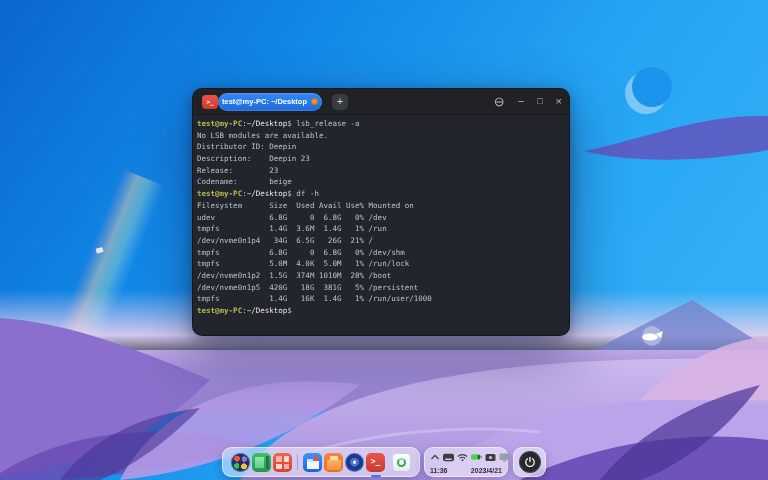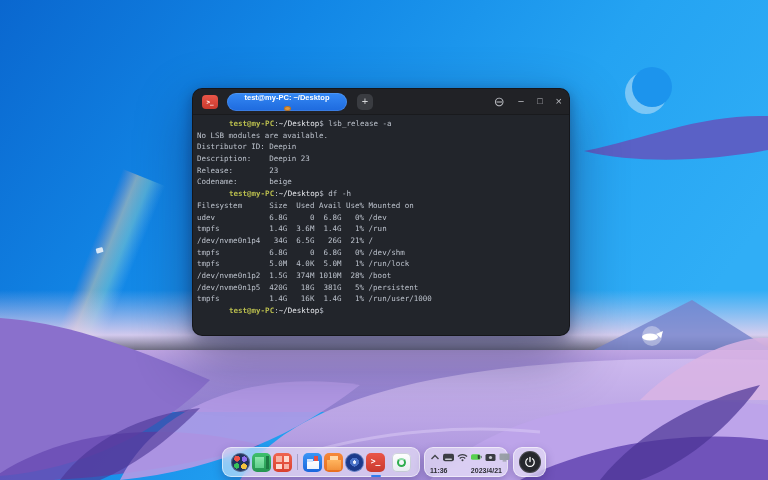--- a/index.html
+++ b/index.html
@@ -10,36 +10,36 @@
   
   #terminal-window{position:absolute;left:192px;top:88px;width:378px;height:248px;
     border-radius:10px;background:#22252b;border:1px solid rgba(0,0,0,.38);
     box-shadow:0 20px 55px rgba(15,20,70,.45), 0 4px 14px rgba(10,10,40,.35);
     box-sizing:border-box;overflow:hidden;}
   .titlebar{height:26px;background:#212226;display:flex;align-items:center;
     padding:0 7px 0 9px;box-sizing:border-box;border-bottom:1px solid #191a1d;}
   .tb-app-icon{width:16px;height:14px;border-radius:4px;flex:0 0 auto;
     background:linear-gradient(180deg,#ea5548,#c93a2e);display:flex;align-items:center;justify-content:center;}
   .tb-app-icon::after{content:">_";color:#fff;font:bold 6px/6px "DejaVu Sans Mono",monospace;}
-  .tab{margin-left:9px;width:120px;height:18px;border-radius:9px;
+  .tab{width:104px;height:18px;border-radius:9px;
     background:linear-gradient(180deg,#3488f4,#1e6ade);display:flex;align-items:center;
-    justify-content:center;gap:4px;box-shadow:inset 0 0 0 1px rgba(255,255,255,.12);flex-direction:column;}
+    justify-content:center;gap:4px;box-shadow:inset 0 0 0 1px rgba(255,255,255,.12);}
   .tab-title{color:#fff;font-size:7.5px;font-weight:bold;white-space:nowrap;}
   .tab-close-dot{width:7px;height:7px;border-radius:50%;background:#e2973b;
     box-shadow:inset 0 0 0 1px rgba(120,60,0,.4);}
   .newtab{margin-left:10px;width:16px;height:16px;border-radius:5px;background:#3a3c41;
     color:#d4d5d8;font-size:11px;line-height:15px;text-align:center;}
   .controls{margin-left:auto;display:flex;align-items:center;gap:13px;color:#b9bbc0;}
   .ctl{font-size:11px;line-height:11px;cursor:default;}
   .ctl.menu{font-size:13px;}
   .ctl.maxi{font-size:9px;}
   .term-body{position:absolute;left:0;right:0;top:26px;bottom:0;padding:3px 2px 0 4px;
     font:7.5px/11.7px "DejaVu Sans Mono",monospace;white-space:pre;color:#bcc2cc;overflow:hidden;}
   .t-line{height:11.7px;}
-  .seg-user{color:#b9bd4e;font-weight:bold;margin-left:32px;}
+  .seg-user{color:#b9bd4e;font-weight:bold;}
   .seg-path{color:#e6e8ec;font-weight:normal;}
   .seg-plain{color:#bcc2cc;}
 
   
   .pill{position:absolute;top:447px;height:30px;border-radius:9px;
     background:rgba(246,246,252,.52);border:1px solid rgba(255,255,255,.55);
     box-sizing:border-box;box-shadow:0 4px 10px rgba(35,25,90,.28);backdrop-filter:blur(5px);}
   #dock-apps{left:222px;display:flex;align-items:center;padding:0 8px;gap:2px;}
   .dock-icon{position:relative;width:19px;height:19px;flex:0 0 auto;
     display:flex;align-items:center;justify-content:center;}

